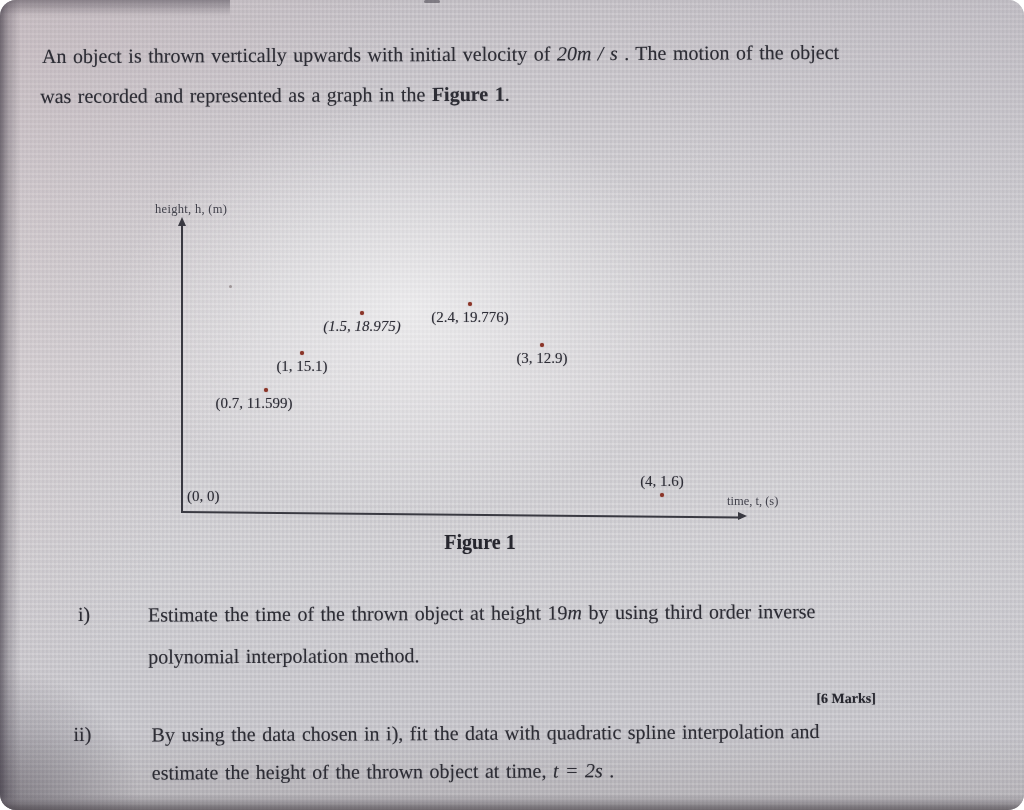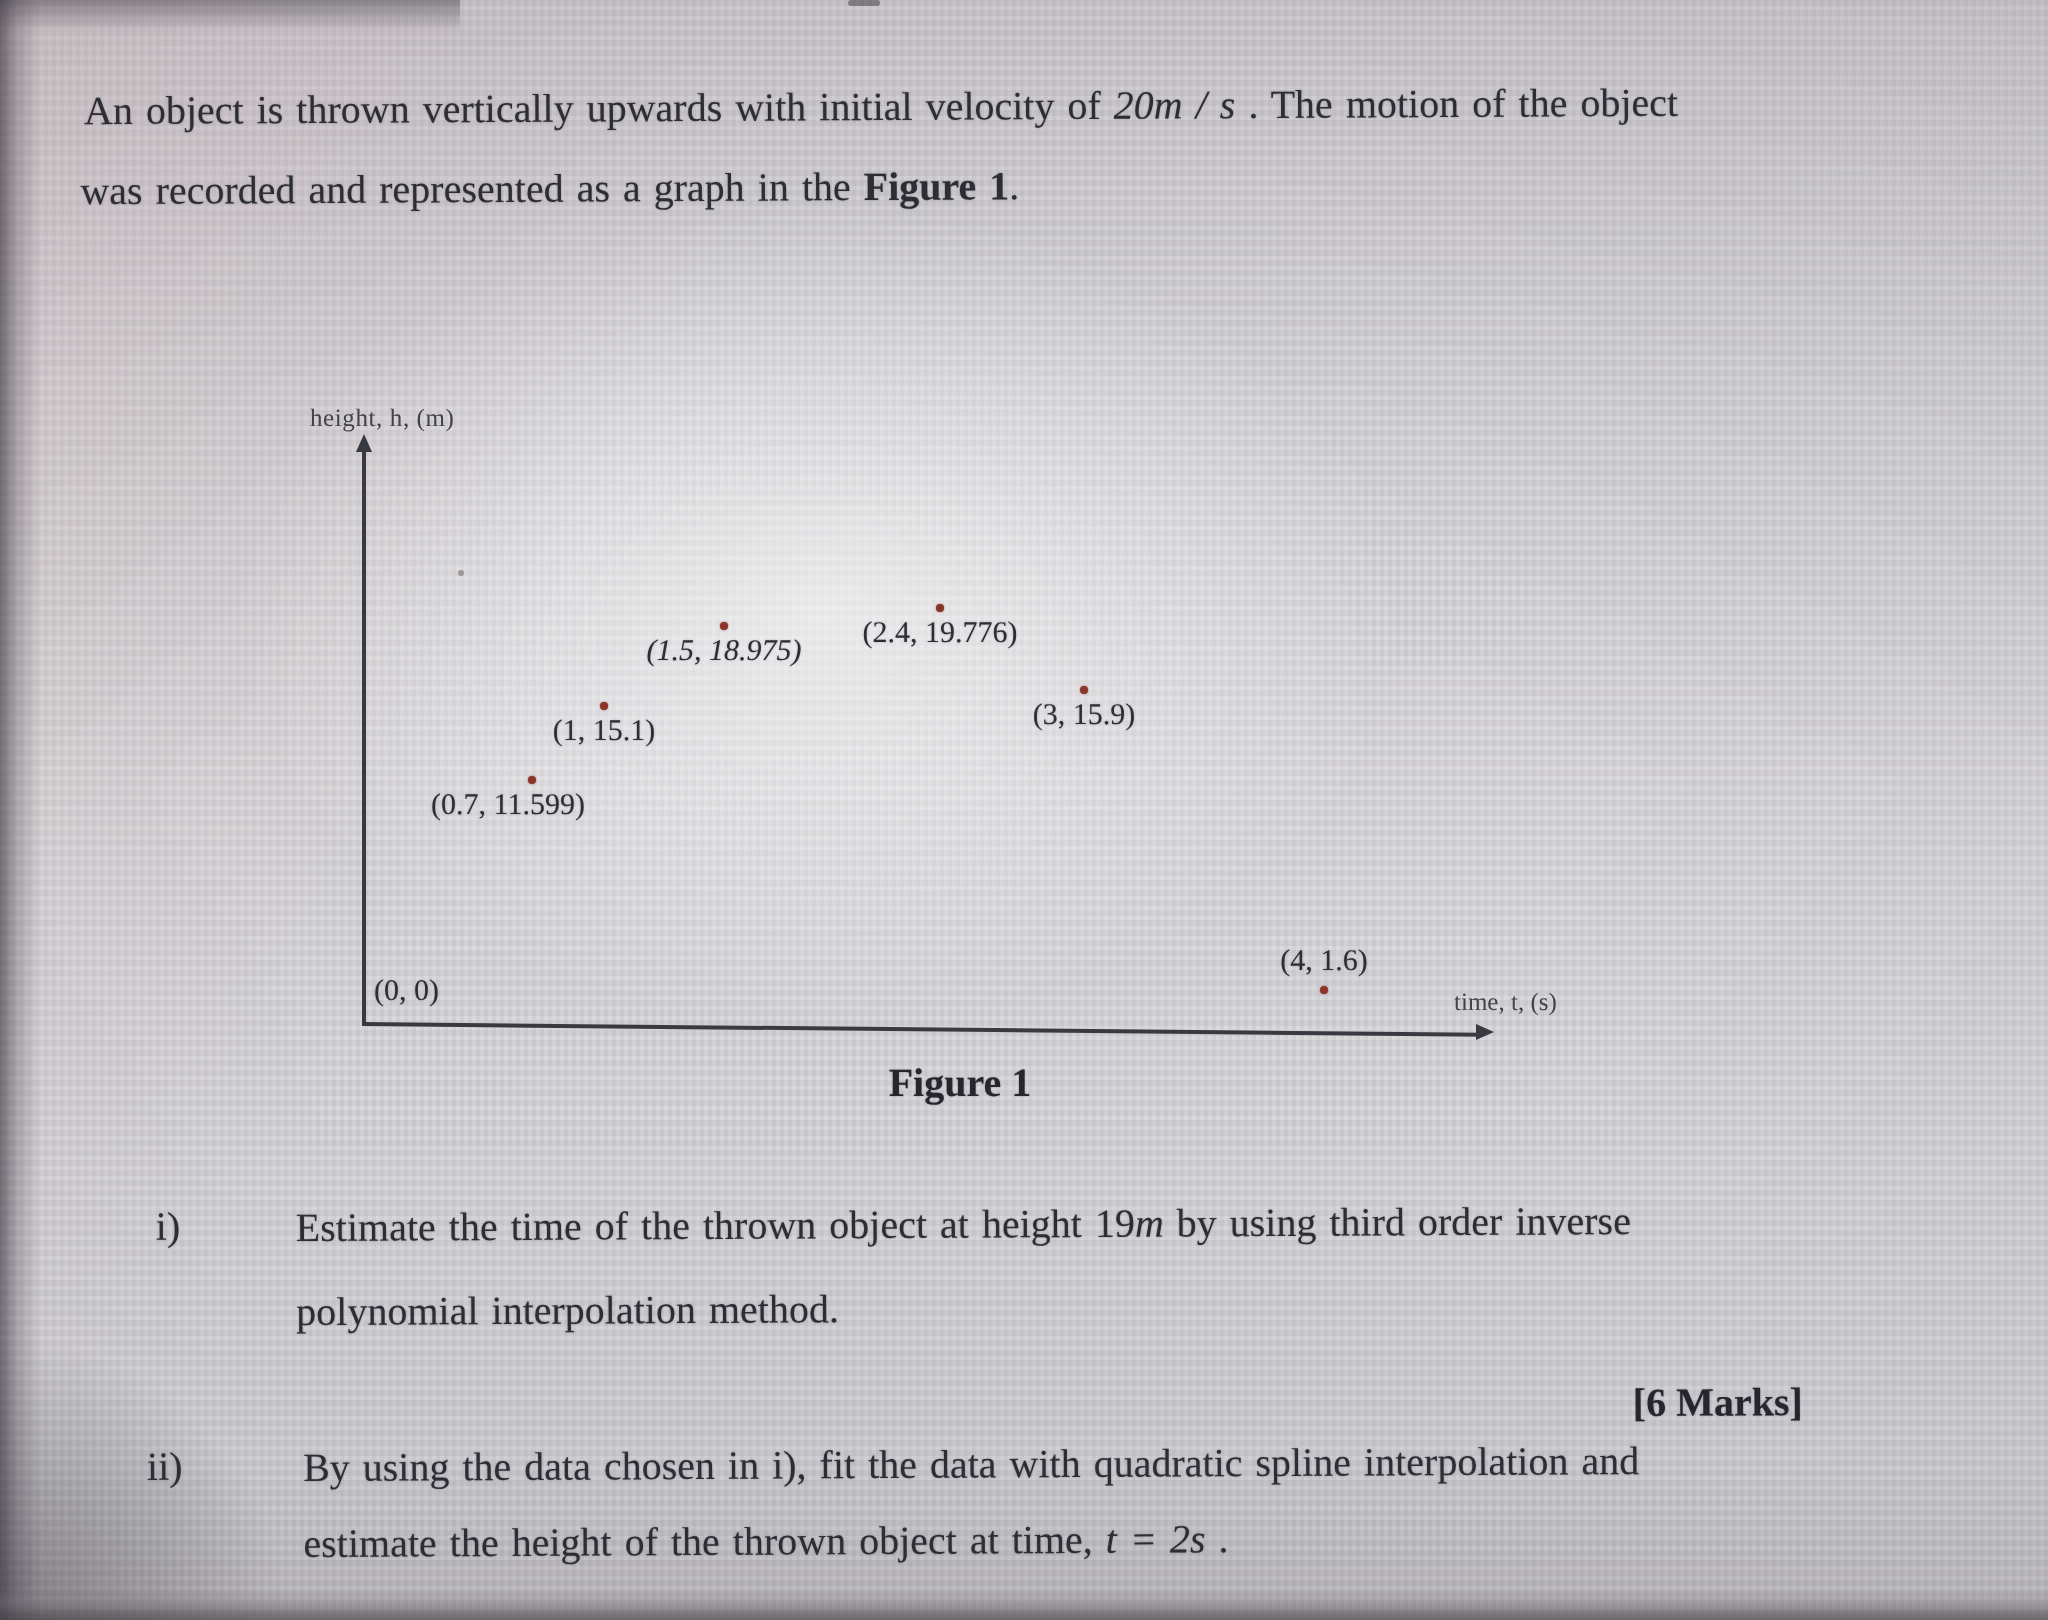--- a/index.html
+++ b/index.html
@@ -1,17 +1,17 @@
 <!DOCTYPE html>
 <html><head>
 <meta charset="utf-8">
 <style>
   html,body{margin:0;padding:0;}
   .page{position:relative;width:1024px;height:810px;overflow:hidden;
-        background:#cfcdd1;font-family:"Liberation Serif",serif;}
+        background:#cfcdd1;font-family:"Liberation Serif",serif;border-radius:16px;}
 
   
   .bg{position:absolute;inset:0;
     background:
       radial-gradient(ellipse 430px 300px at 40% 38%, rgba(255,255,255,0.55), rgba(255,255,255,0) 68%),
       linear-gradient(115deg, rgba(198,176,180,0.35) 0%, rgba(198,176,180,0) 30%),
       linear-gradient(250deg, rgba(178,176,186,0.22) 0%, rgba(178,176,186,0) 32%),
       repeating-linear-gradient(0deg, rgba(255,255,255,0.07) 0 2px, rgba(106,104,118,0.06) 2px 5px),
       repeating-linear-gradient(90deg, rgba(255,255,255,0.06) 0 2px, rgba(106,104,118,0.05) 2px 4px),
       linear-gradient(180deg, #c7c3c8 0%, #d2d0d4 25%, #d8d6d9 48%, #d2d1d5 72%, #c9c8cd 90%, #b3b0b4 100%);}
@@ -52,21 +52,21 @@
   .y-label{position:absolute;left:5px;top:42px;font-size:12.5px;color:#42424c;letter-spacing:0.3px;white-space:nowrap;}
   .x-label{position:absolute;left:577px;top:334px;font-size:12.5px;color:#42424c;white-space:nowrap;font-family:Liberation Serif, serif;}
   .dot{position:absolute;width:4px;height:4px;border-radius:50%;box-shadow:0 0 1px rgba(139,53,40,0.8);}
   .point-label{position:absolute;font-size:15px;color:#2d2d36;transform:translateX(-50%);
                white-space:nowrap;text-shadow:0 0 1px rgba(45,45,54,0.35);}
   .point-label.origin{transform:none;}
 
   .figure-caption{position:absolute;left:390px;top:531px;width:180px;text-align:center;
                   font-size:20px;font-weight:bold;color:#26262e;text-shadow:0 0 1px rgba(38,38,46,0.4);}
   .q-num{position:absolute;font-size:20px;color:#2d2d35;text-shadow:0 0 1px rgba(45,45,53,0.4);}
-  .marks{position:absolute;left:813px;top:695px;font-size:20px;font-weight:bold;color:#26262e;
+  .marks{position:absolute;left:813px;top:695px;font-size:14px;font-weight:bold;color:#26262e;
          text-shadow:0 0 1px rgba(38,38,46,0.4);}
 </style>
 </head>
 <body>
 
 <div class="page">
   <div class="bg"></div>
 
   <div class="content">
 
@@ -87,21 +87,21 @@
       <div class="point-label origin" style="left: 37px; top: 328px;">(0, 0)</div>
           <div class="dot" style="left: 114px; top: 228.21px; background: rgb(139, 53, 40);"></div>
           <div class="point-label" style="left: 104px; top: 235.21px;">(0.7, 11.599)</div>
           <div class="dot" style="left: 150px; top: 191.45px; background: rgb(139, 53, 40);"></div>
           <div class="point-label" style="left: 152px; top: 198.45px;">(1, 15.1)</div>
           <div class="dot" style="left: 210px; top: 150.762px; background: rgb(139, 53, 40);"></div>
           <div class="point-label" style="left: 212px; top: 157.762px; font-style: italic;">(1.5, 18.975)</div>
           <div class="dot" style="left: 318px; top: 142.352px; background: rgb(139, 53, 40);"></div>
           <div class="point-label" style="left: 320px; top: 149.352px;">(2.4, 19.776)</div>
           <div class="dot" style="left: 390px; top: 183.05px; background: rgb(139, 53, 40);"></div>
-          <div class="point-label" style="left: 392px; top: 190.05px;">(3, 15.9)</div>
+          <div class="point-label" style="left: 392px; top: 190.05px;">(3, 12.9)</div>
           <div class="dot" style="left: 510px; top: 333.2px; background: rgb(139, 53, 40);"></div>
           <div class="point-label" style="left: 512px; top: 313px;">(4, 1.6)</div>
         </div>
     </div>
     <div class="figure-caption">Figure 1</div>
 
     <div class="textblock">
       <div class="q-num" style="left:75px;top:603px;">i)</div>
       <p class="body-line" style="left:145px;top:603px;"><span>Estimate the time of the thrown object at height </span><span>19</span><span class="math">m</span><span> by using third order inverse</span></p>
       <p class="body-line" style="left:145px;top:645px;">polynomial interpolation method.</p>

